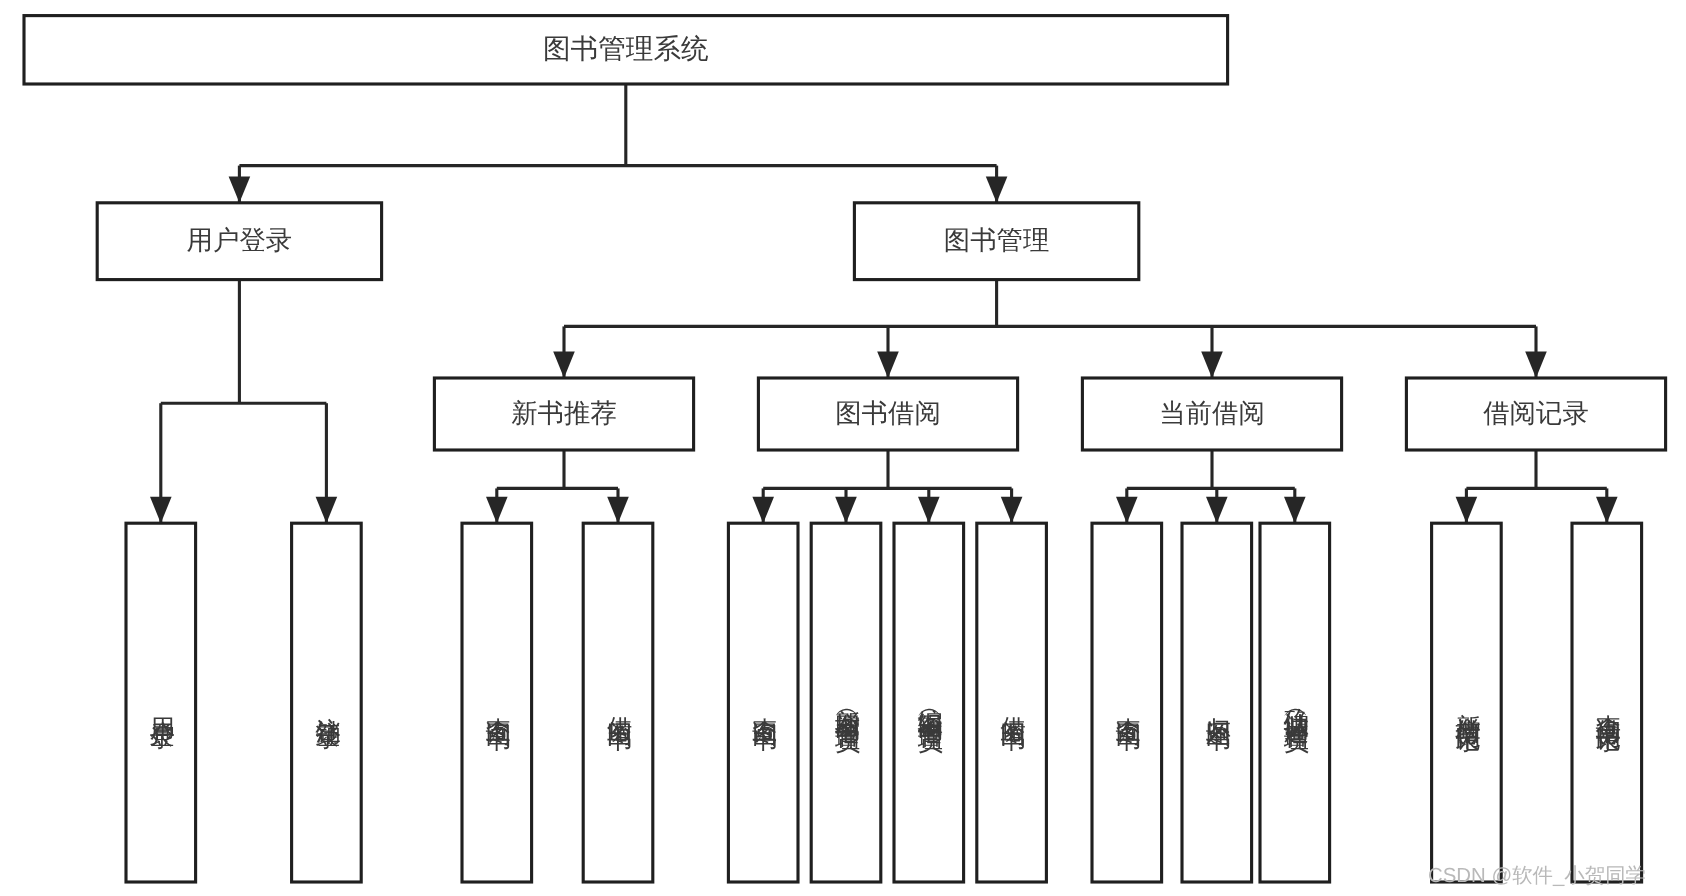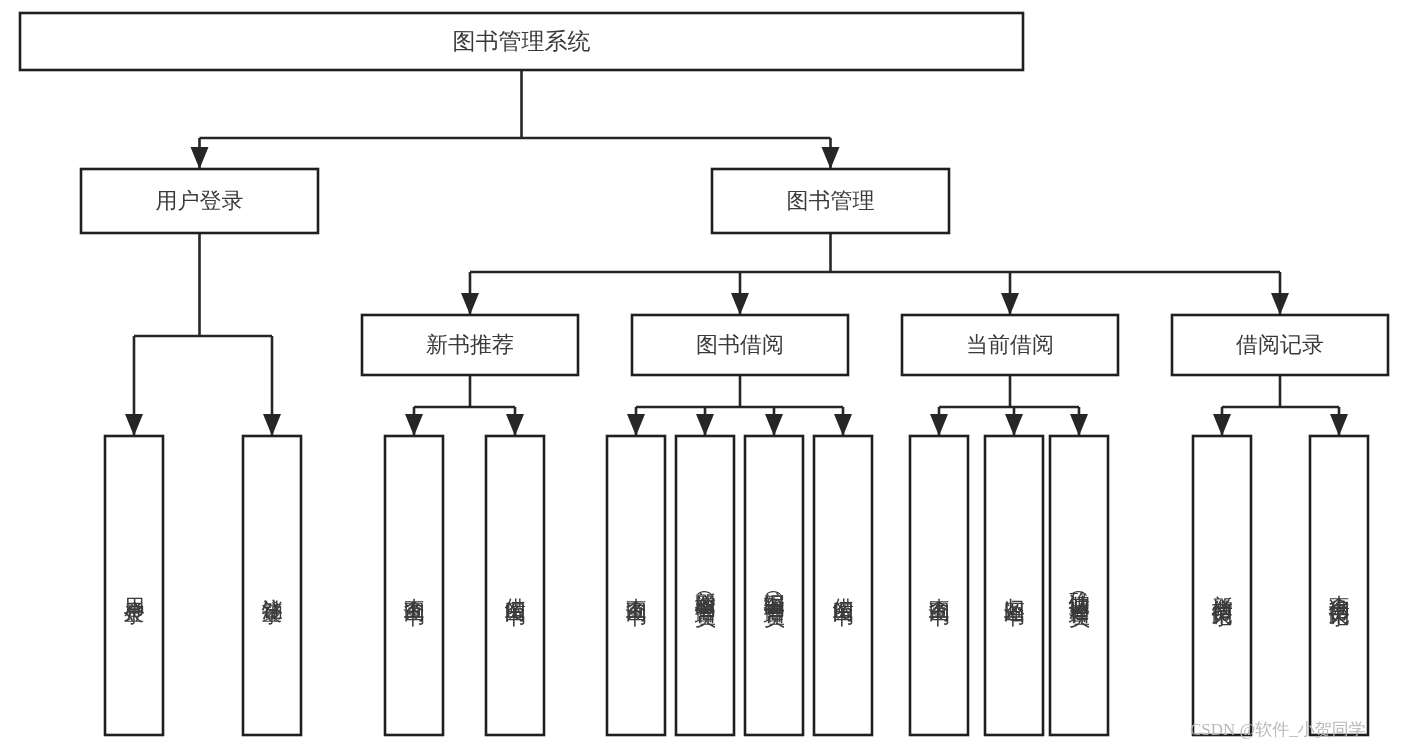--- a/index.html
+++ b/index.html
@@ -68,21 +68,21 @@
     display: flex;
     align-items: center;
     justify-content: center;
     text-align: center;
     box-sizing: border-box;
     pointer-events: none;
     user-select: none;
   }
   .watermark {
     position: absolute;
-    font-family: Liberation Serif, serif;
+    font-family: Liberation Sans, sans-serif;
     font-size: 17px;
     color: #b9b9b9;
     white-space: nowrap;
     user-select: none;
   }
 </style>
 </head>
 <body>
 
 <div id="diagram-root">

